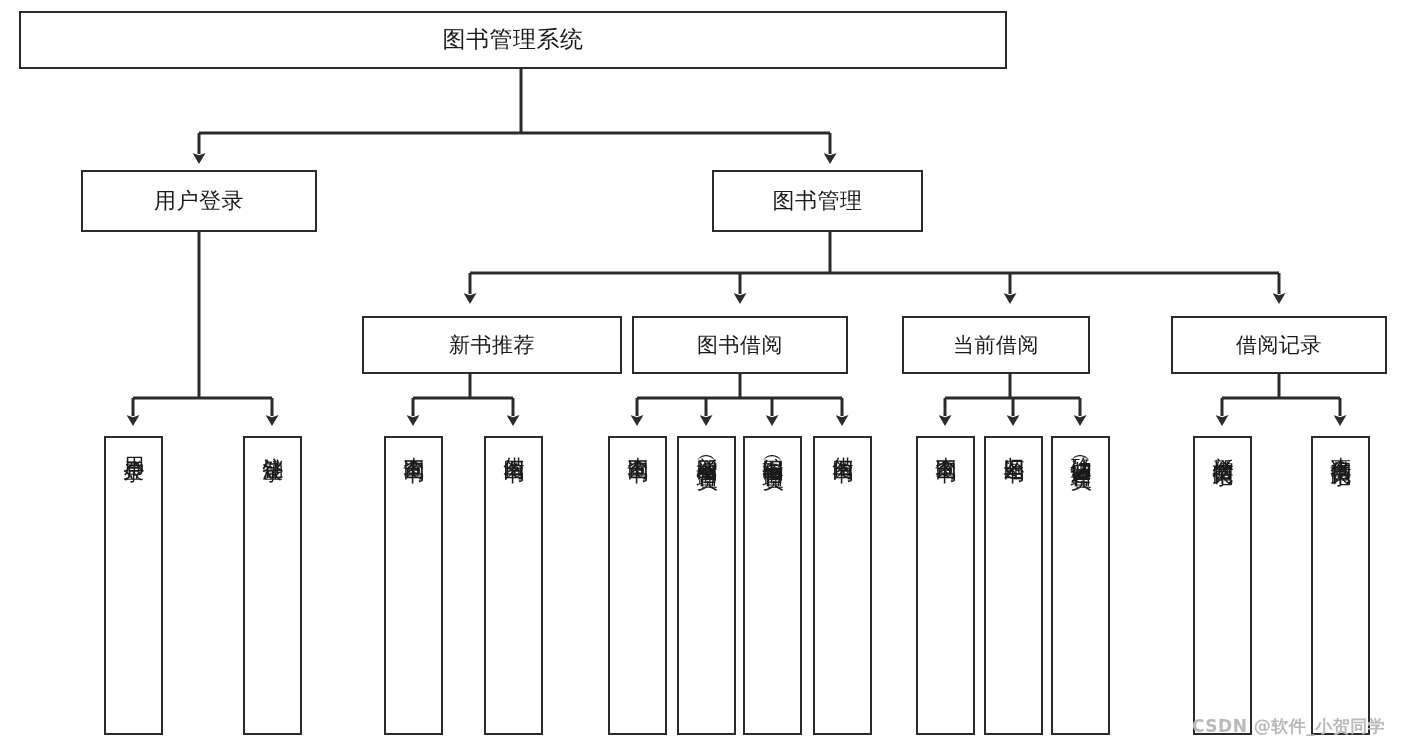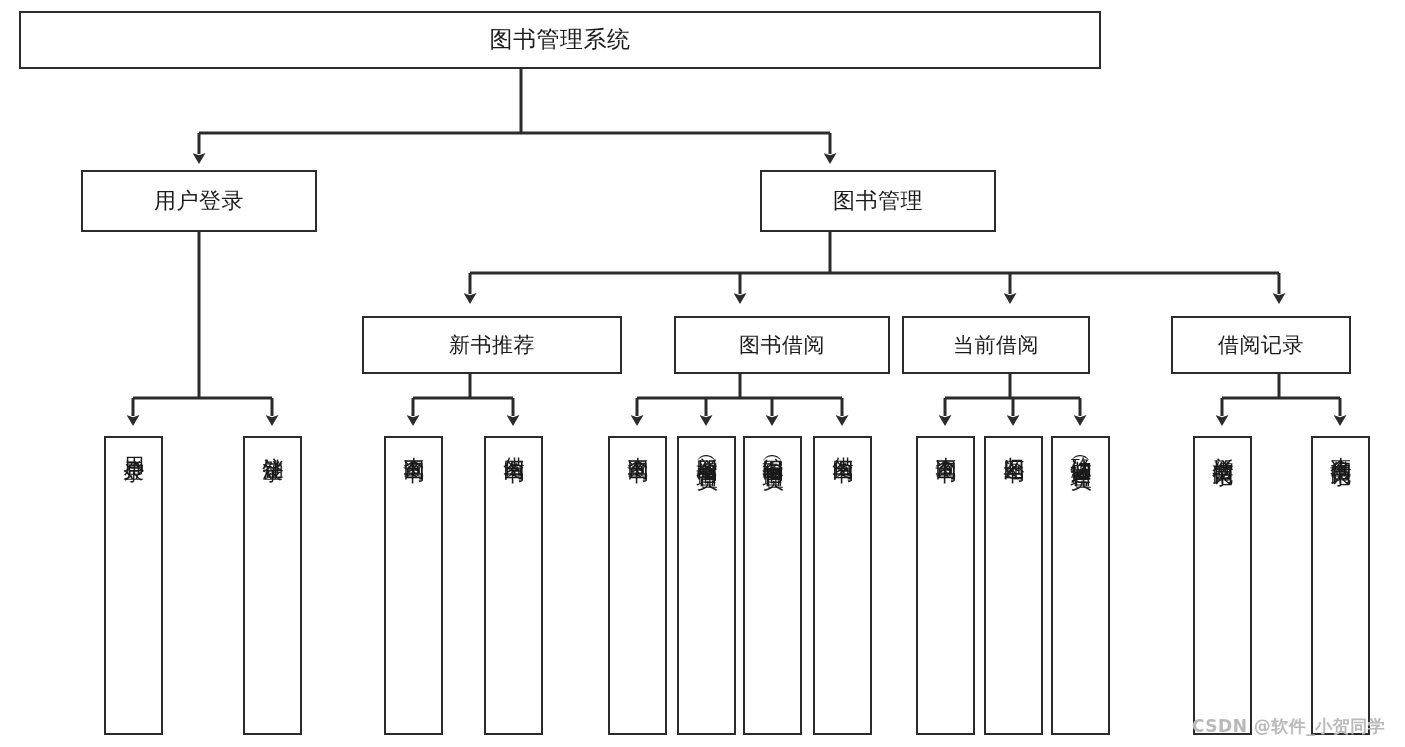--- a/index.html
+++ b/index.html
@@ -123,41 +123,41 @@
       <path d="M1013,398 L1013,416" marker-end="url(#arrow)"></path>
       <path d="M1080,398 L1080,416" marker-end="url(#arrow)"></path>
 
       <path d="M1279,374 L1279,398"></path>
       <path d="M1222,398 L1340,398"></path>
       <path d="M1222,398 L1222,416" marker-end="url(#arrow)"></path>
       <path d="M1340,398 L1340,416" marker-end="url(#arrow)"></path>
     </g>
   </svg>
 
-  <div class="node root" style="left:19px; top:11px; width:1082px; height:58px;">
+  <div class="node root" style="left:19px; top:11px; width:988px; height:58px;">
     <span class="label">图书管理系统</span>
   </div>
 
   <div class="node level1" style="left:81px; top:170px; width:236px; height:62px;">
     <span class="label">用户登录</span>
   </div>
-  <div class="node level1" style="left:712px; top:170px; width:236px; height:62px;margin-left:48px;">
+  <div class="node level1" style="left:712px; top:170px; width:211px; height:62px;">
     <span class="label">图书管理</span>
   </div>
 
   <div class="node level2" style="left:362px; top:316px; width:260px; height:58px;">
     <span class="label">新书推荐</span>
   </div>
-  <div class="node level2" style="left:632px; top:316px; width:216px; height:58px;margin-left:42px;">
+  <div class="node level2" style="left:632px; top:316px; width:216px; height:58px;">
     <span class="label">图书借阅</span>
   </div>
   <div class="node level2" style="left:902px; top:316px; width:188px; height:58px;">
     <span class="label">当前借阅</span>
   </div>
-  <div class="node level2" style="left:1171px; top:316px; width:180px; height:58px;">
+  <div class="node level2" style="left:1171px; top:316px; width:216px; height:58px;">
     <span class="label">借阅记录</span>
   </div>
 
   <div class="node leaf" style="left:104px; top:436px; width:59px; height:299px;">
     <span class="label">用户登录</span>
   </div>
   <div class="node leaf" style="left:243px; top:436px; width:59px; height:299px;">
     <span class="label">注销登录</span>
   </div>
 

